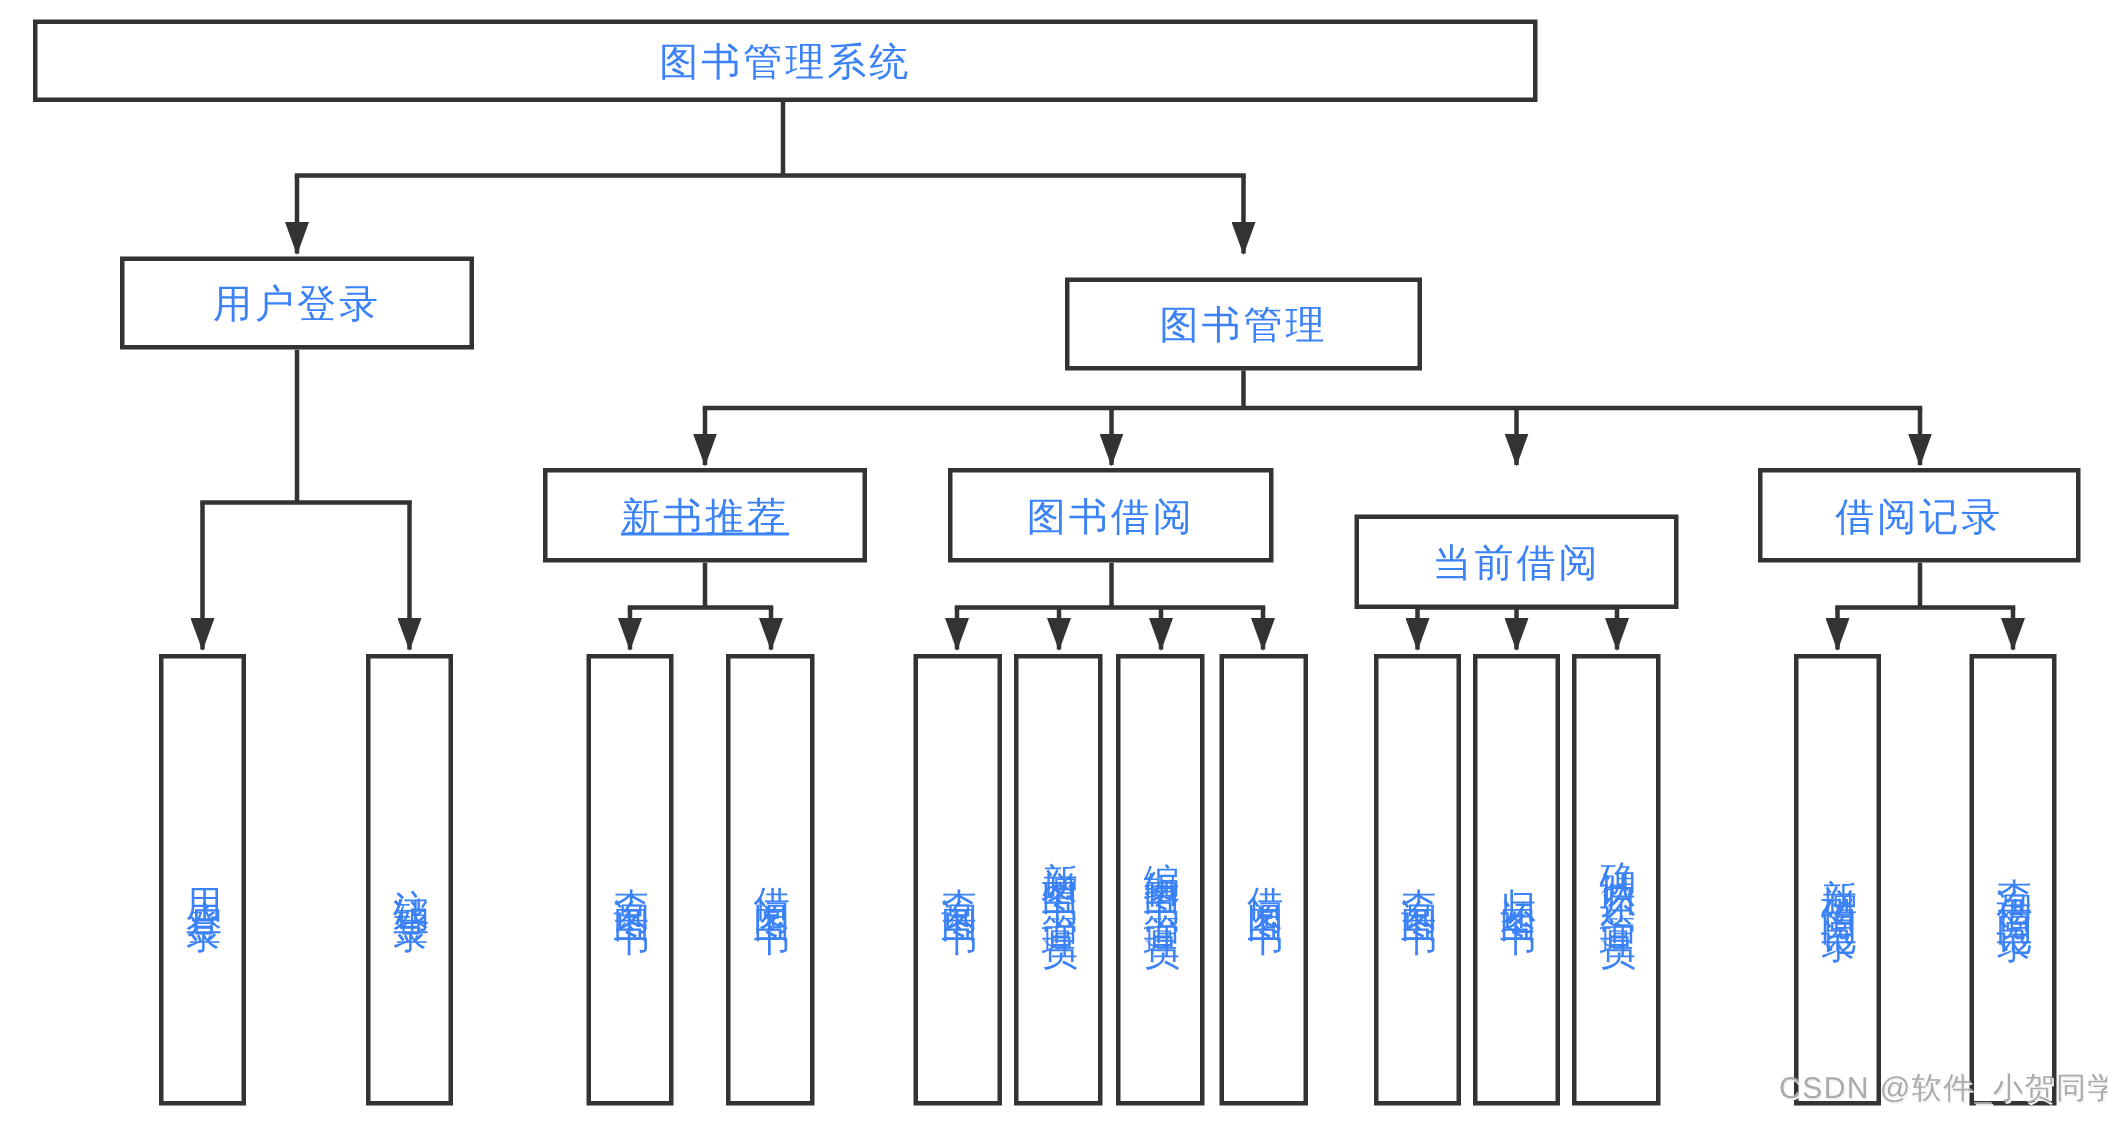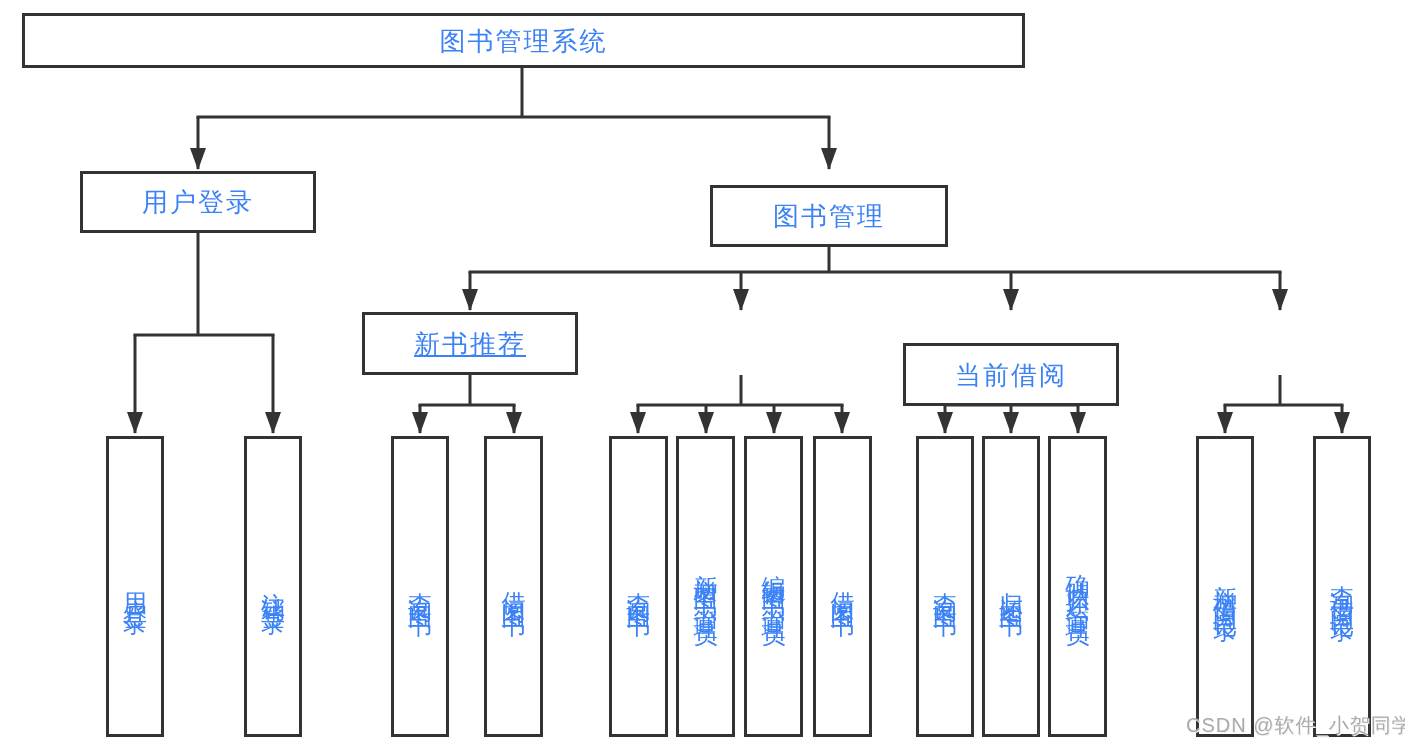--- a/index.html
+++ b/index.html
@@ -104,21 +104,23 @@
       <path d="M1342,405 V433" marker-end="url(#arrow)"></path>
     </g>
   </svg>
 
   <div class="node hnode" style="left:22px; top:13px; width:1003px; height:55px;">图书管理系统</div>
 
   <div class="node hnode" style="left:80px; top:171px; width:236px; height:62px;">用户登录</div>
   <div class="node hnode" style="left:710px; top:171px; width:238px; height:62px;margin-top:14px;">图书管理</div>
 
   <div class="node hnode" style="left:362px; top:312px; width:216px; height:63px;text-decoration:underline;">新书推荐</div>
+  <div class="node hnode" style="left:632px; top:312px; width:217px; height:63px;">图书借阅</div>
   <div class="node hnode" style="left:903px; top:312px; width:216px; height:63px;margin-top:31px;">当前借阅</div>
+  <div class="node hnode" style="left:1172px; top:312px; width:215px; height:63px;">借阅记录</div>
 
   <div class="node vnode" style="left:106px; top:436px; width:58px; height:301px;">
     <span class="vlabel">用户登录</span>
   </div>
   <div class="node vnode" style="left:244px; top:436px; width:58px; height:301px;">
     <span class="vlabel">注销登录</span>
   </div>
 
   <div class="node vnode" style="left:391px; top:436px; width:58px; height:301px;">
     <span class="vlabel">查询图书</span>

